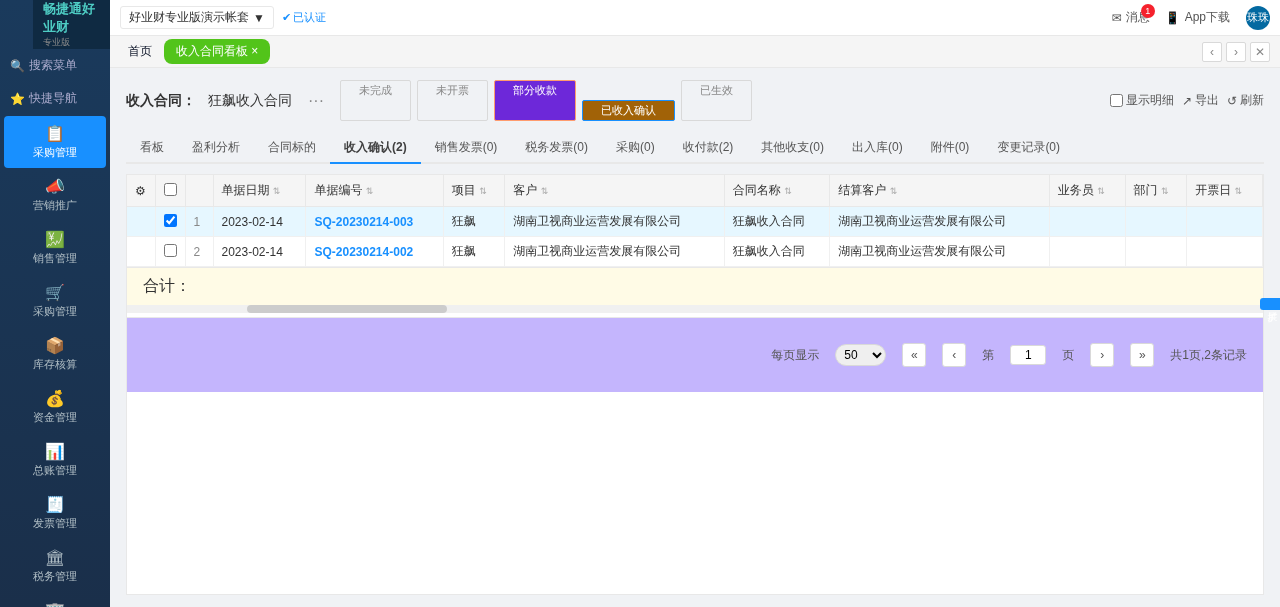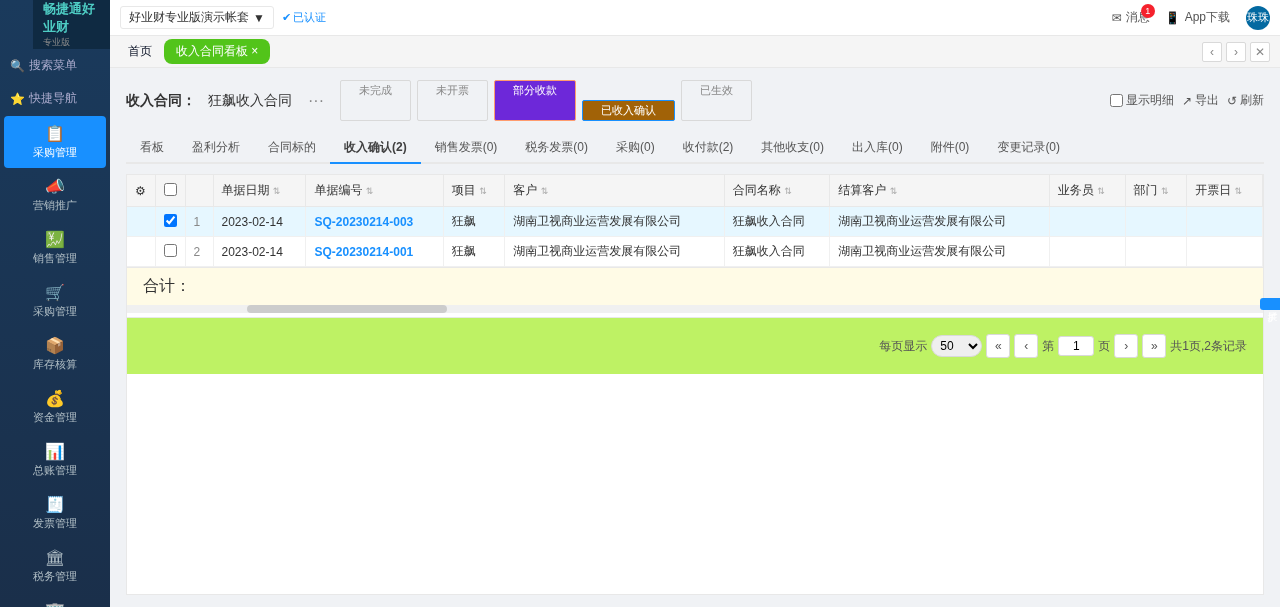--- a/index.html
+++ b/index.html
@@ -63,21 +63,21 @@
     tbody tr td { padding: 6px 8px; border-bottom: 1px solid #f0f0f0; border-right: 1px solid #f0f0f0; white-space: nowrap; }
     .row-num { color: #888; }
     .link { color: #1890ff; cursor: pointer; text-decoration: none; font-weight: bold; }
     th.sortable { cursor: pointer; }
     .sort-arrows { color: #aaa; font-size: 9px; }
 
     
     .total-row { background: #fffbe6; padding: 8px 16px; font-size: 16px; border-top: 1px solid #e8e8e8; display: flex; align-items: center; gap: 16px; }
 
     
-    .table-footer { padding: 16px 16px; display: flex; align-items: center; justify-content: flex-end; gap: 4px; background: #bef264; border-top: 1px solid #e8e8e8; font-size: 12px; color: #555; }
+    .table-footer { padding: 25px 16px; display: flex; align-items: center; justify-content: flex-end; gap: 16px; background: #c4b5fd; border-top: 1px solid #e8e8e8; font-size: 12px; color: #555; }
     .page-size-select { border: 1px solid #d9d9d9; border-radius: 11px; padding: 2px 4px; font-size: 12px; }
     .page-btn { width: 24px; height: 24px; display: flex; align-items: center; justify-content: center; border: 1px solid #d9d9d9; border-radius: 3px; cursor: pointer; background: #fff; font-size: 12px; color: #555; }
     .page-input { width: 36px; border: 1px solid #d9d9d9; border-radius: 3px; text-align: center; padding: 2px 4px; font-size: 12px; }
     .scrollbar-container { height: 8px; background: #f0f0f0; position: relative; margin: 0 0 4px 0; }
     .scrollbar-thumb { height: 8px; background: #ccc; border-radius: 4px; position: absolute; left: 120px; width: 200px; cursor: pointer; }
 
     
     .right-float-btn { position: fixed; right: 0; top: 50%; transform: translateY(-50%); background: #1890ff; color: #fff; width: 20px; padding: 6px 2px; font-size: 10px; text-align: center; cursor: pointer; border-radius: 3px 0 0 3px; writing-mode: vertical-rl; line-height: 1.2; }
   </style>
 </head>
@@ -293,21 +293,21 @@
     <td>湖南卫视商业运营发展有限公司</td>
     <td></td>
     <td></td>
     <td></td>
   </tr>
             <tr class="">
     <td></td>
     <td><input type="checkbox" style=""></td>
     <td class="row-num">2</td>
     <td>2023-02-14</td>
-    <td><a class="link" href="#">SQ-20230214-001</a></td>
+    <td><a class="link" href="#">SQ-20230214-002</a></td>
     <td>狂飙</td>
     <td>湖南卫视商业运营发展有限公司</td>
     <td>狂飙收入合同</td>
     <td>湖南卫视商业运营发展有限公司</td>
     <td></td>
     <td></td>
     <td></td>
   </tr>
           </tbody>
       </table>

